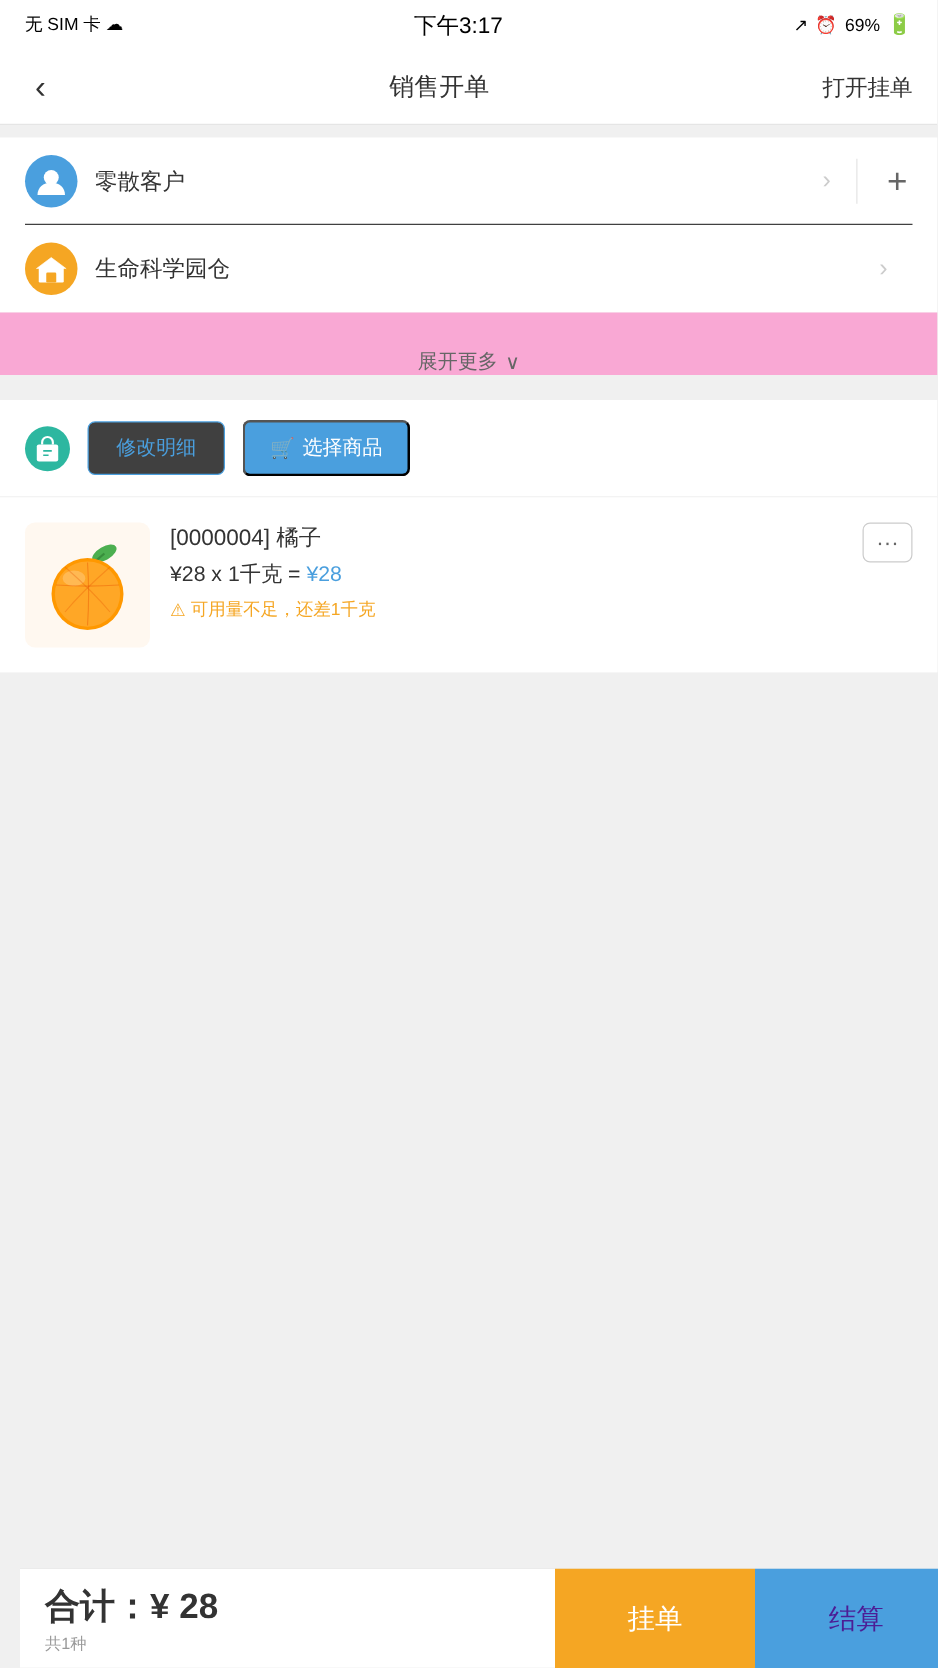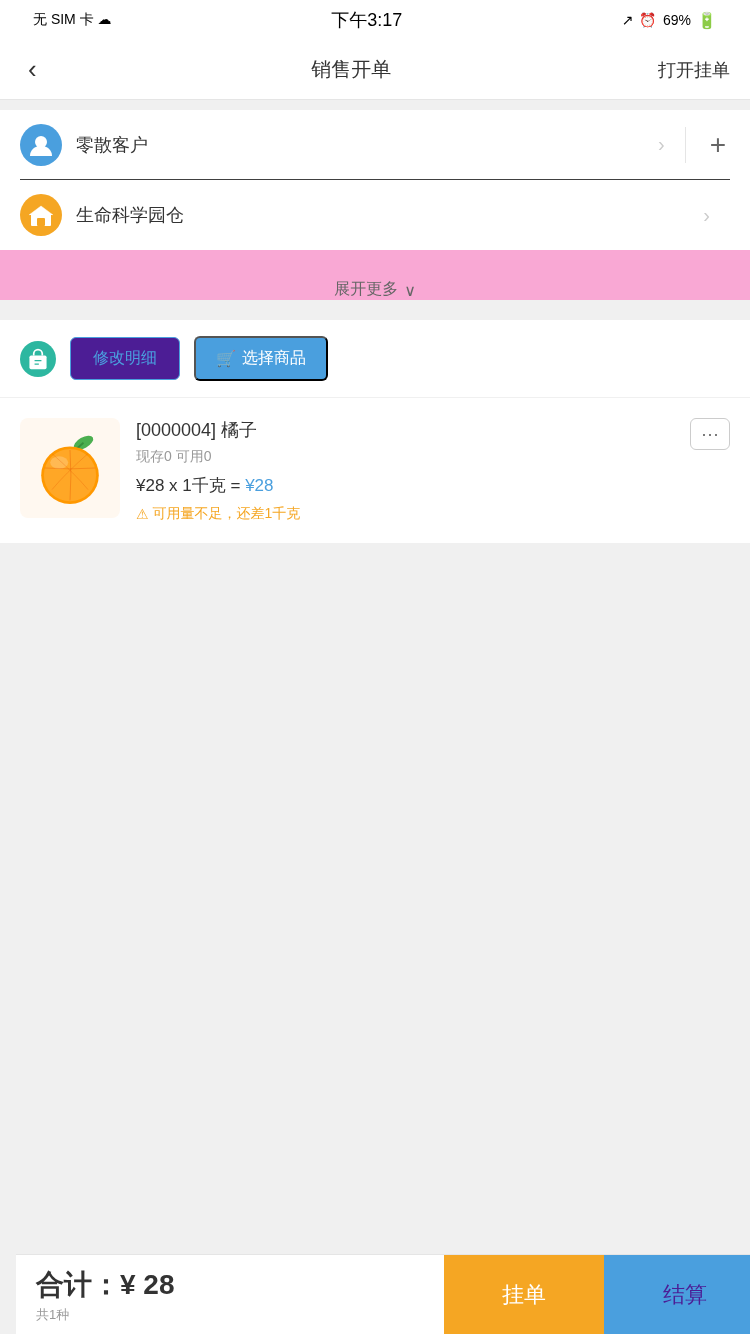--- a/index.html
+++ b/index.html
@@ -12,21 +12,21 @@
       overflow-x: hidden;
     }
 
     
     .status-bar {
       background: #fff;
       height: 40px;
       display: flex;
       align-items: center;
       justify-content: space-between;
-      padding: 0 33px;
+      padding: 0 20px;
       font-size: 14px;
       color: #000;
     }
     .status-left { display: flex; align-items: center; gap: 8px; font-size: 14px; }
     .status-center { font-size: 18px; font-weight: 500; }
     .status-right { display: flex; align-items: center; gap: 6px; font-size: 14px; }
 
     
     .nav-bar {
       background: #fff;
@@ -166,21 +166,21 @@
       justify-content: center;
       flex-shrink: 0;
     }
     .product-count-text {
       font-size: 17px;
       color: #333;
       flex: 1;
     }
     .btn-modify {
       border: 1px solid #4a9fde;
-      background: #4c1d95;
+      background: #404040;
       color: #4a9fde;
       font-size: 16px;
       padding: 10px 22px;
       border-radius: 6px;
       cursor: pointer;
     }
     .btn-select {
       background: #4a9fde;
       color: #fff;
       font-size: 16px;
@@ -392,21 +392,20 @@
         <path d="M22 50 Q50 52 78 50" stroke="#e65100" stroke-width="1" opacity="0.4" fill="none"></path>
         <path d="M30 34 Q55 56 70 74" stroke="#e65100" stroke-width="1" opacity="0.3" fill="none"></path>
         <path d="M70 34 Q45 56 30 74" stroke="#e65100" stroke-width="1" opacity="0.3" fill="none"></path>
       </svg>
     </div>
     <div class="product-info">
       <div class="product-name">
         <span>[0000004]</span>
         <span>橘子</span>
       </div>
-      <div class="product-stock">现存0  可用0</div>
       <div class="product-price">
         <span>¥28 x 1千克 = </span><span class="price-highlight">¥28</span>
       </div>
       <div class="product-warning">
         <span style="color:#f5a623;">⚠</span>
         <span>可用量不足，还差1千克</span>
       </div>
     </div>
     <div class="more-btn">···</div>
   </div>

